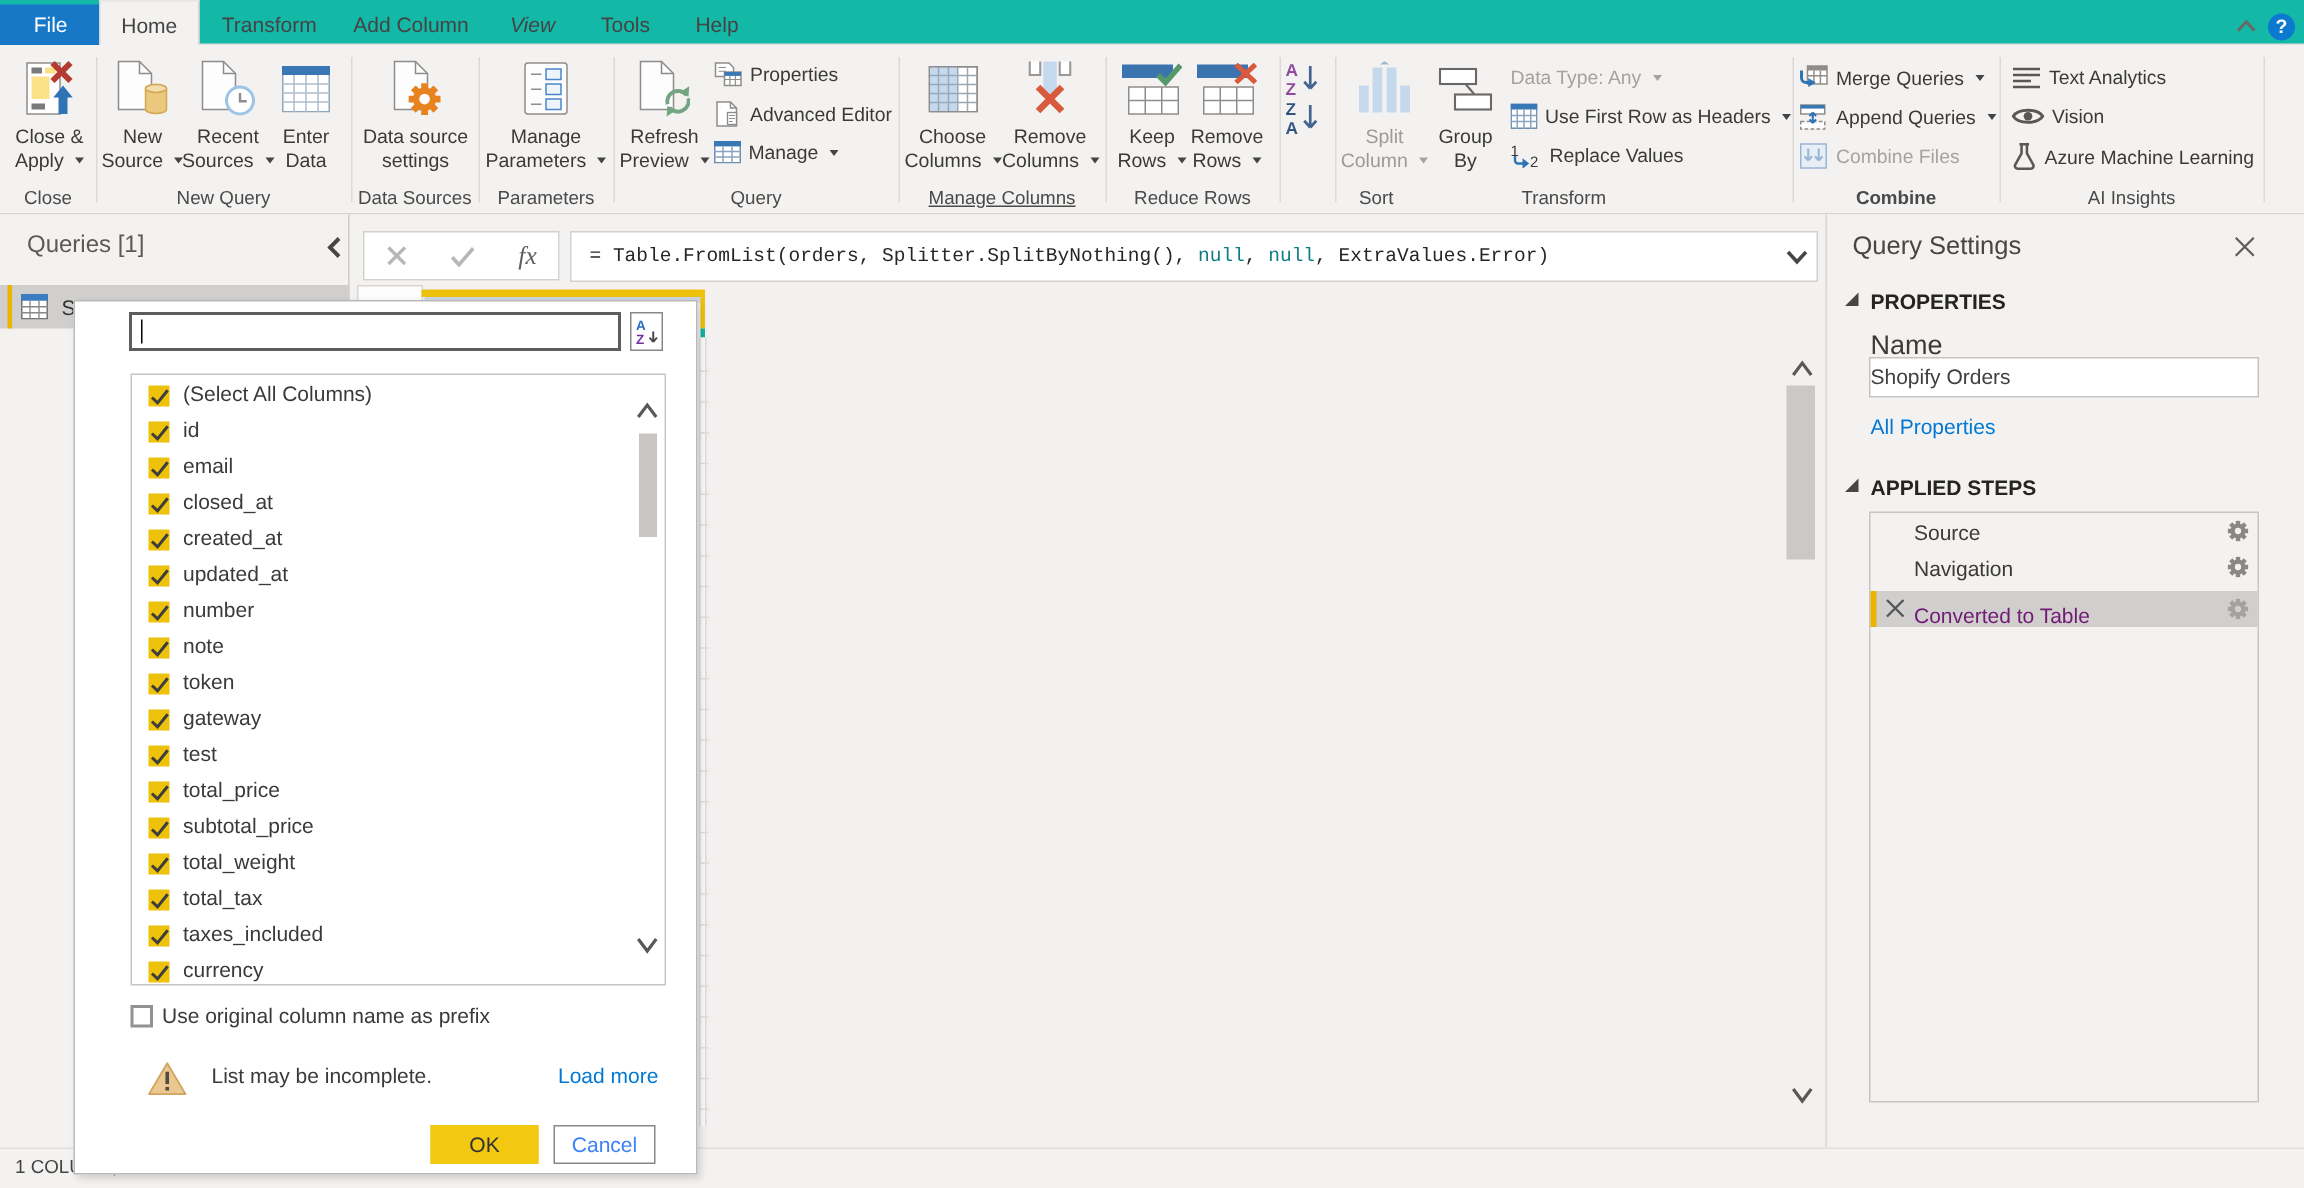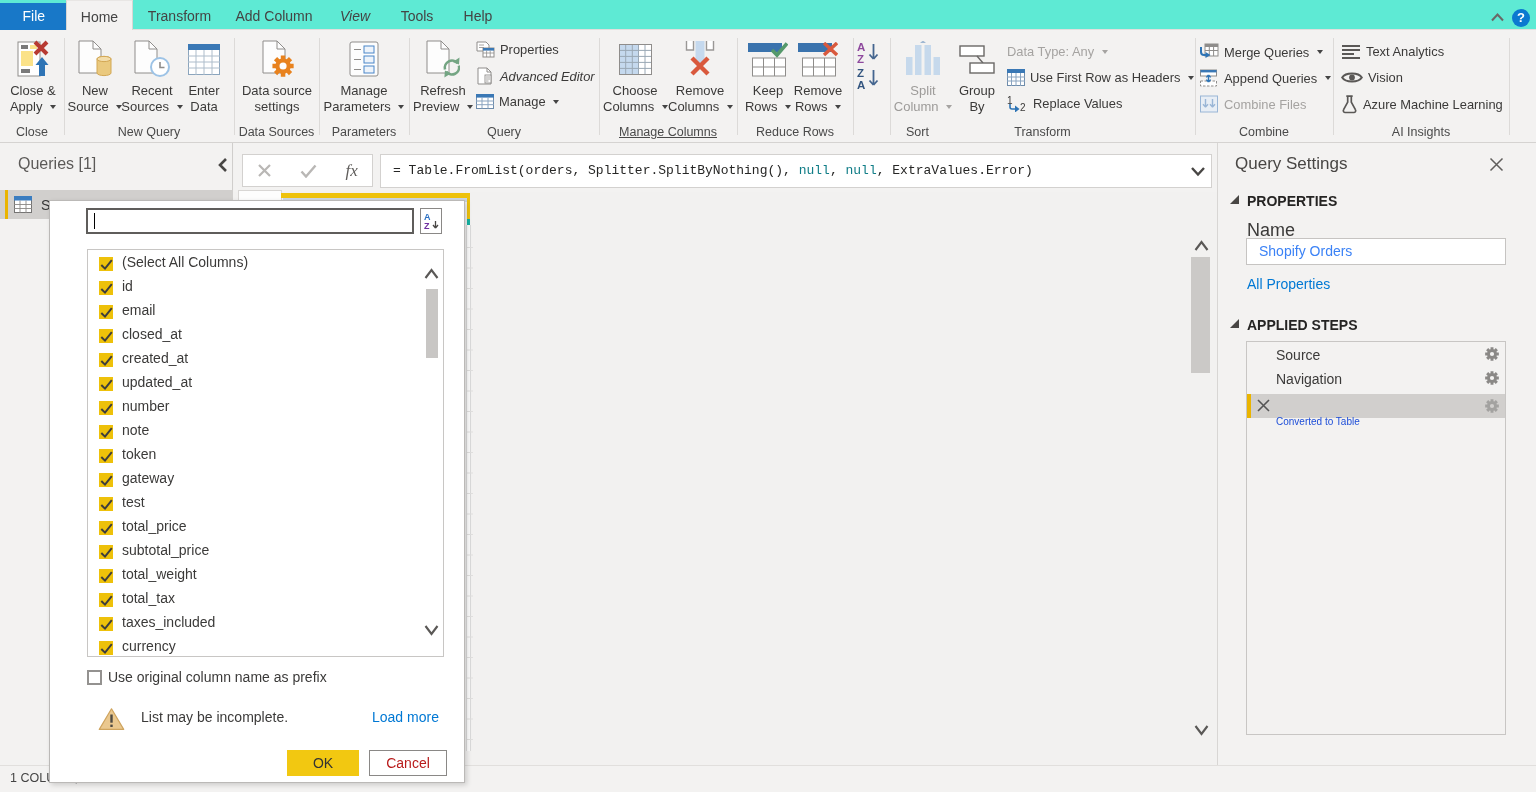--- a/index.html
+++ b/index.html
@@ -1,20 +1,20 @@
 <!DOCTYPE html>
 <html><head>
 <meta charset="utf-8">
 <style>
 * { margin:0; padding:0; box-sizing:border-box; }
 html,body { width:1536px; height:792px; overflow:hidden; }
 body { font-family:"Liberation Sans", sans-serif; position:relative; background:#f2f1f0; color:#3b3a39; }
 .abs { position:absolute; }
 
-#tabbar { position:absolute; left:0; top:0; width:1536px; height:30px; background:#5eead4; border-bottom:1px solid #e1dfdd; }
+#tabbar { position:absolute; left:0; top:0; width:1536px; height:30px; background:#14b8a6; border-bottom:1px solid #e1dfdd; }
 #filetab { position:absolute; left:0; top:3px; width:67.5px; height:27px; background:#1878c8; color:#fff; font-size:14px; text-align:center; line-height:27px; }
 .tab { position:absolute; top:0; height:30px; font-size:14px; color:#444; text-align:center; line-height:33px; }
 #tab-home { background:#f3f2f1; border-left:1px solid #d8d6d4; border-right:1px solid #d8d6d4; border-top:1px solid #e8e6e4; height:31px; }
 
 #ribbon { position:absolute; left:0; top:30px; width:1536px; height:113px; background:#f3f2f1; border-bottom:1px solid #d5d3d1; }
 .gsep { position:absolute; top:8px; width:1px; height:97px; background:#dcdad8; }
 .glabel { position:absolute; top:95px; font-size:12.5px; color:#4a4a4a; text-align:center; }
 .rbtn { position:absolute; top:9px; text-align:center; font-size:13px; color:#3b3a39; line-height:15.5px; white-space:nowrap; }
 .rbtn .ric { height:40px; display:flex; align-items:center; justify-content:center; margin-bottom:4px;}
 .rbtn.dis { color:#9d9b99; }
@@ -72,21 +72,21 @@
   <div class="gsep" style="left:1509px;"></div>
   <div class="glabel" style="left:0px; width:64px;">Close</div>
   <div class="glabel" style="left:64px; width:170px;">New Query</div>
   <div class="glabel" style="left:234px; width:85px;">Data Sources</div>
   <div class="glabel" style="left:319px; width:90px;">Parameters</div>
   <div class="glabel" style="left:409px; width:190px;">Query</div>
   <div class="glabel" style="left:599px; width:138px;text-decoration:underline;">Manage Columns</div>
   <div class="glabel" style="left:737px; width:116px;">Reduce Rows</div>
   <div class="glabel" style="left:853px; width:37px;margin-left:46px;">Sort</div>
   <div class="glabel" style="left:890px; width:305px;">Transform</div>
-  <div class="glabel" style="left:1195px; width:138px;">Combine</div>
+  <div class="glabel" style="left:1195px; width:138px;font-weight:bold;">Combine</div>
   <div class="glabel" style="left:1333px; width:176px;">AI Insights</div>
 
   <div class="rbtn" style="left:1px; width:64px;text-align:center;">
     <div class="ric">
         <svg width="33" height="38" viewBox="0 0 33 38">
       <rect x="1" y="2" width="22" height="34" fill="#fff" stroke="#8f8d8b"></rect>
       <rect x="4" y="5" width="7" height="4" fill="#7a7a7a"></rect>
       <rect x="4" y="11" width="12" height="15" fill="#fbe289"></rect>
       <rect x="13" y="5" width="7" height="4" fill="#fbe289"></rect>
       <rect x="4" y="29" width="9" height="4" fill="#7a7a7a"></rect>
@@ -170,21 +170,21 @@
 
   <div class="srow" style="left:476px; top:11px;">
     <svg class="si" width="19" height="17" viewBox="0 0 19 17">
         <path d="M1,1 h9 l3,3 v6 h-12 z" fill="#fff" stroke="#8f8d8b"></path>
         <path d="M3,4 h5 M3,6.5 h5" stroke="#8f8d8b" stroke-width="0.8"></path>
         <rect x="7" y="7" width="11" height="9" fill="#fff" stroke="#8f8d8b"></rect>
         <rect x="7" y="7" width="11" height="2.6" fill="#3a78b5"></rect>
         <path d="M7,12 h11 M10.6,9.6 v6.4 M14.2,9.6 v6.4" stroke="#8f8d8b" stroke-width="0.8"></path>
       </svg><span class="t">Properties</span>
   </div>
-  <div class="srow" style="left:476px; top:37px;font-style:italic;">
+  <div class="srow" style="left:476px; top:37px;">
     <svg class="si" width="19" height="18" viewBox="0 0 19 18">
         <path d="M2,1 h9 l4,4 v12 h-13 z" fill="#fff" stroke="#8f8d8b"></path>
         <path d="M11,1 v4 h4" fill="none" stroke="#8f8d8b"></path>
         <rect x="9" y="8" width="6" height="8" fill="#fff" stroke="#8f8d8b" stroke-width="0.9"></rect>
         <path d="M10,10 h4 M10,12 h4 M10,14 h2.5" stroke="#8f8d8b" stroke-width="0.8"></path>
       </svg><span class="t">Advanced Editor</span>
   </div>
   <div class="srow" style="left:476px; top:63px;">
     <svg class="si" width="18" height="15" viewBox="0 0 18 15">
         <rect x="0.5" y="0.5" width="17" height="14" fill="#fff" stroke="#6e8cab"></rect>
@@ -419,41 +419,41 @@
       </svg>
   </div>
   <div id="qsettings">
     <div class="abs" style="left:17px; top:11px; font-size:17px; color:#484644;">Query Settings</div>
     <svg class="abs" style="left:271px; top:14px;" width="15" height="15" viewBox="0 0 15 15">
         <path d="M1.5,1.5 L13.5,13.5 M13.5,1.5 L1.5,13.5" stroke="#605e5c" stroke-width="1.5"></path>
       </svg>
     <div class="abs" style="left:12px; top:52px; width:0; height:0; border-left:9px solid transparent; border-bottom:9px solid #484644;"></div>
     <div class="abs" style="left:29px; top:50px; font-size:14px; font-weight:bold; color:#252423;">PROPERTIES</div>
     <div class="abs" style="left:29px; top:77px; font-size:18px; color:#3b3a39;">Name</div>
-    <div class="abs" style="left:28px; top:95px; width:260px; height:27px; background:#fff; border:1px solid #c6c4c2; font-size:14px; color:#3b82f6; line-height:25px; padding-left:12px;">Shopify Orders</div>
+    <div class="abs" style="left:28px; top:95px; width:260px; height:27px; background:#fff; border:1px solid #c6c4c2; font-size:14px; color:#404040; line-height:25px; padding-left:0;">Shopify Orders</div>
     <div class="abs" style="left:29px; top:133px; font-size:14px; color:#0078d4;">All Properties</div>
     <div class="abs" style="left:12px; top:176px; width:0; height:0; border-left:9px solid transparent; border-bottom:9px solid #484644;"></div>
     <div class="abs" style="left:29px; top:174px; font-size:14px; font-weight:bold; color:#252423;">APPLIED STEPS</div>
     <div class="abs" style="left:28px; top:198px; width:260px; height:394px; background:#f3f2f1; border:1px solid #c8c6c4;">
       <div class="abs" style="left:29px; top:5px; font-size:14px; color:#3b3a39;">Source</div>
       <svg class="abs" style="left:238px; top:5px;" width="14" height="14" viewBox="0 0 14 14">
           <path d="M13.84,5.53 L13.84,8.47 L11.79,8.44 L11.40,9.37 L12.88,10.80 L10.80,12.88 L9.37,11.40 L8.44,11.79 L8.47,13.84 L5.53,13.84 L5.56,11.79 L4.63,11.40 L3.20,12.88 L1.12,10.80 L2.60,9.37 L2.21,8.44 L0.16,8.47 L0.16,5.53 L2.21,5.56 L2.60,4.63 L1.12,3.20 L3.20,1.12 L4.63,2.60 L5.56,2.21 L5.53,0.16 L8.47,0.16 L8.44,2.21 L9.37,2.60 L10.80,1.12 L12.88,3.20 L11.40,4.63 L11.79,5.56 Z" fill="#8a8886"></path>
           <circle cx="7" cy="7" r="2.1" fill="#f3f2f1"></circle>
         </svg>
       <div class="abs" style="left:29px; top:29px; font-size:14px; color:#3b3a39;">Navigation</div>
       <svg class="abs" style="left:238px; top:29px;" width="14" height="14" viewBox="0 0 14 14">
           <path d="M13.84,5.53 L13.84,8.47 L11.79,8.44 L11.40,9.37 L12.88,10.80 L10.80,12.88 L9.37,11.40 L8.44,11.79 L8.47,13.84 L5.53,13.84 L5.56,11.79 L4.63,11.40 L3.20,12.88 L1.12,10.80 L2.60,9.37 L2.21,8.44 L0.16,8.47 L0.16,5.53 L2.21,5.56 L2.60,4.63 L1.12,3.20 L3.20,1.12 L4.63,2.60 L5.56,2.21 L5.53,0.16 L8.47,0.16 L8.44,2.21 L9.37,2.60 L10.80,1.12 L12.88,3.20 L11.40,4.63 L11.79,5.56 Z" fill="#8a8886"></path>
           <circle cx="7" cy="7" r="2.1" fill="#f3f2f1"></circle>
         </svg>
       <div class="abs" style="left:0px; top:52px; width:258px; height:24px; background:#d1cfcd;">
         <div class="abs" style="left:0; top:0; width:4px; height:24px; background:#eab400;"></div>
         <svg class="abs" style="left:10px; top:5px;" width="13" height="13" viewBox="0 0 13 13">
             <path d="M1,1 L12,12 M12,1 L1,12" stroke="#555" stroke-width="1.6"></path>
           </svg>
-        <div class="abs" style="left:29px; top:22px; font-size:10px; color:#1d4ed8;">Converted to Table</div>
+        <div class="abs" style="left:29px; top:8px; font-size:14px; color:#701a75;">Converted to Table</div>
         <svg class="abs" style="left:238px; top:5px;" width="14" height="14" viewBox="0 0 14 14">
             <path d="M13.84,5.53 L13.84,8.47 L11.79,8.44 L11.40,9.37 L12.88,10.80 L10.80,12.88 L9.37,11.40 L8.44,11.79 L8.47,13.84 L5.53,13.84 L5.56,11.79 L4.63,11.40 L3.20,12.88 L1.12,10.80 L2.60,9.37 L2.21,8.44 L0.16,8.47 L0.16,5.53 L2.21,5.56 L2.60,4.63 L1.12,3.20 L3.20,1.12 L4.63,2.60 L5.56,2.21 L5.53,0.16 L8.47,0.16 L8.44,2.21 L9.37,2.60 L10.80,1.12 L12.88,3.20 L11.40,4.63 L11.79,5.56 Z" fill="#a3a2a0"></path>
             <circle cx="7" cy="7" r="2.1" fill="#d1cfcd"></circle>
           </svg>
       </div>
     </div>
   </div>
 </div>
 <div id="statusbar">
     <span style="position:absolute; left:10px; top:5px;">1 COLUMN, 999+ ROWS</span>
@@ -617,14 +617,14 @@
   <div class="abs" style="left:37px; top:469px; width:15px; height:15px; border:2px solid #949290; background:#fff;"></div>
   <div class="abs" id="dfoot" style="left:58px; top:468px;">Use original column name as prefix</div>
   <svg class="abs" style="left:48px; top:506px;" width="27" height="24" viewBox="0 0 27 24">
       <path d="M13.5,1.8 L25.7,22.4 H1.3 Z" fill="#eac88f" stroke="#cfa45e" stroke-width="1.2" stroke-linejoin="round"></path>
       <rect x="12.3" y="7.5" width="2.4" height="8.2" fill="#4f4a42"></rect>
       <rect x="12.3" y="17.6" width="2.4" height="2.4" fill="#4f4a42"></rect>
     </svg>
   <div class="abs" style="left:91px; top:508px; font-size:14px; color:#3b3a39;">List may be incomplete.</div>
   <div class="abs" style="left:322px; top:508px; font-size:14px; color:#0078d4;">Load more</div>
   <div class="btn" style="left:237px; top:549px; width:72px; background:#f2c811; color:#333; border:1px solid #f2c811;">OK</div>
-  <div class="btn" style="left:319px; top:549px; width:78px; background:#fff; color:#b91c1c; border:1px solid #8a8886;">Cancel</div>
+  <div class="btn" style="left:319px; top:549px; width:68px; background:#fff; color:#3b82f6; border:1px solid #8a8886;">Cancel</div>
 </div>
 
 </body></html>

